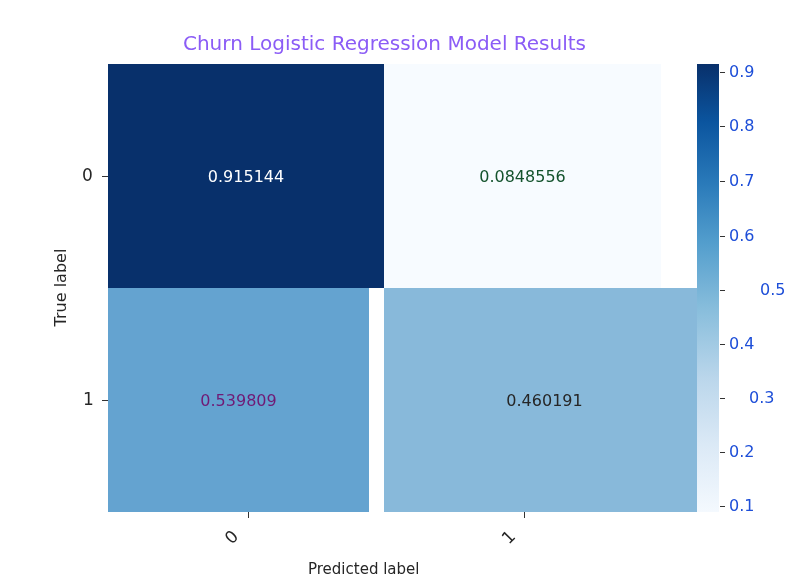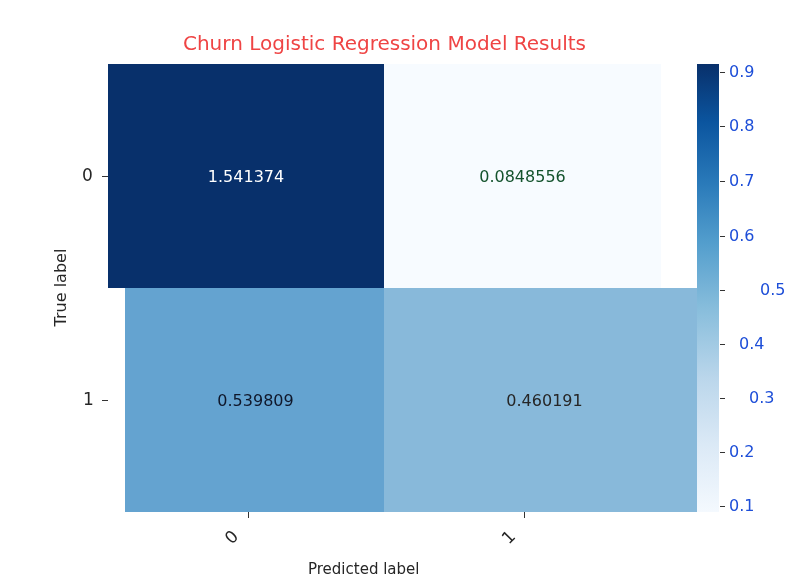--- a/index.html
+++ b/index.html
@@ -1,19 +1,19 @@
 <!DOCTYPE html>
 <html><head>
 <meta charset="utf-8">
 <style>
   html, body { margin:0; padding:0; background:#ffffff; }
   body { width:810px; height:583px; position:relative; overflow:hidden;
          font-family:"DejaVu Sans", sans-serif; color:#333; }
   .title { position:absolute; left:108px; width:553px; top:31px; text-align:center;
-           font-size:20px; color:#ef4444; }
+           font-size:20px; color:#8b5cf6; }
   .heatmap { position:absolute; left:108px; top:64px; width:553px; height:448px; }
   .cell { position:absolute; display:flex; align-items:center; justify-content:center;
           font-size:16px; }
   .ytick { position:absolute; font-size:17px; color:#262626; }
   .ytick-mark { position:absolute; width:6px; height:1px; background:#333; }
   .xtick-mark { position:absolute; width:1px; height:6px; background:#333; }
   .xtick { position:absolute; font-size:17px; color:#262626; transform:rotate(-45deg); transform-origin:center; }
   .ylabel { position:absolute; font-size:16px; color:#262626; transform:rotate(-90deg); transform-origin:center; white-space:nowrap; }
   .xlabel { position:absolute; font-size:15px; color:#262626; white-space:nowrap; }
   .cbar { position:absolute; left:697px; top:64px; width:22px; height:448px;
@@ -21,26 +21,26 @@
   .ctick-mark { position:absolute; width:5px; height:1px; background:#333; }
   .ctick { position:absolute; font-size:16px; color:#1d4ed8; }
 </style>
 </head>
 <body>
 
 <div class="title">Churn Logistic Regression Model Results</div>
 
 <div class="heatmap">
   <div class="cell" style="left:0;top:0;width:276px;height:224px;background:#08306b;color:#ffffff;">
-    <span>1.541374</span>
+    <span>0.915144</span>
   </div>
   <div class="cell" style="left:276px;top:0;width:277px;height:224px;background:#f7fbff;color:#14532d;">
     <span>0.0848556</span>
   </div>
-  <div class="cell" style="left:17px;top:224px;width:261px;height:224px;background:#64a3d0;color:#0f172a;">
+  <div class="cell" style="left:0;top:224px;width:261px;height:224px;background:#64a3d0;color:#701a75;">
     <span>0.539809</span>
   </div>
   <div class="cell" style="left:276px;top:224px;width:321px;height:224px;background:#88b9da;color:#262626;">
     <span>0.460191</span>
   </div>
 </div>
 
 <div class="ytick-mark" style="left:102px;top:176px;"></div>
 <div class="ytick" style="left:82px;top:165px;">0</div>
 <div class="ytick-mark" style="left:102px;top:400px;"></div>
@@ -61,19 +61,19 @@
 <div class="ctick" style="left:729px;top:62px;">0.9</div>
 <div class="ctick-mark" style="left:720px;top:126px;"></div>
 <div class="ctick" style="left:729px;top:116px;">0.8</div>
 <div class="ctick-mark" style="left:720px;top:181px;"></div>
 <div class="ctick" style="left:729px;top:171px;">0.7</div>
 <div class="ctick-mark" style="left:720px;top:236px;"></div>
 <div class="ctick" style="left:729px;top:226px;">0.6</div>
 <div class="ctick-mark" style="left:720px;top:290px;"></div>
 <div class="ctick" style="left:729px;top:280px;margin-left:31px;">0.5</div>
 <div class="ctick-mark" style="left:720px;top:344px;"></div>
-<div class="ctick" style="left:729px;top:334px;margin-left:10px;">0.4</div>
+<div class="ctick" style="left:729px;top:334px;">0.4</div>
 <div class="ctick-mark" style="left:720px;top:398px;"></div>
 <div class="ctick" style="left:729px;top:388px;margin-left:20px;">0.3</div>
 <div class="ctick-mark" style="left:720px;top:452px;"></div>
 <div class="ctick" style="left:729px;top:442px;">0.2</div>
 <div class="ctick-mark" style="left:720px;top:506px;"></div>
 <div class="ctick" style="left:729px;top:496px;">0.1</div>
 
 </body></html>

